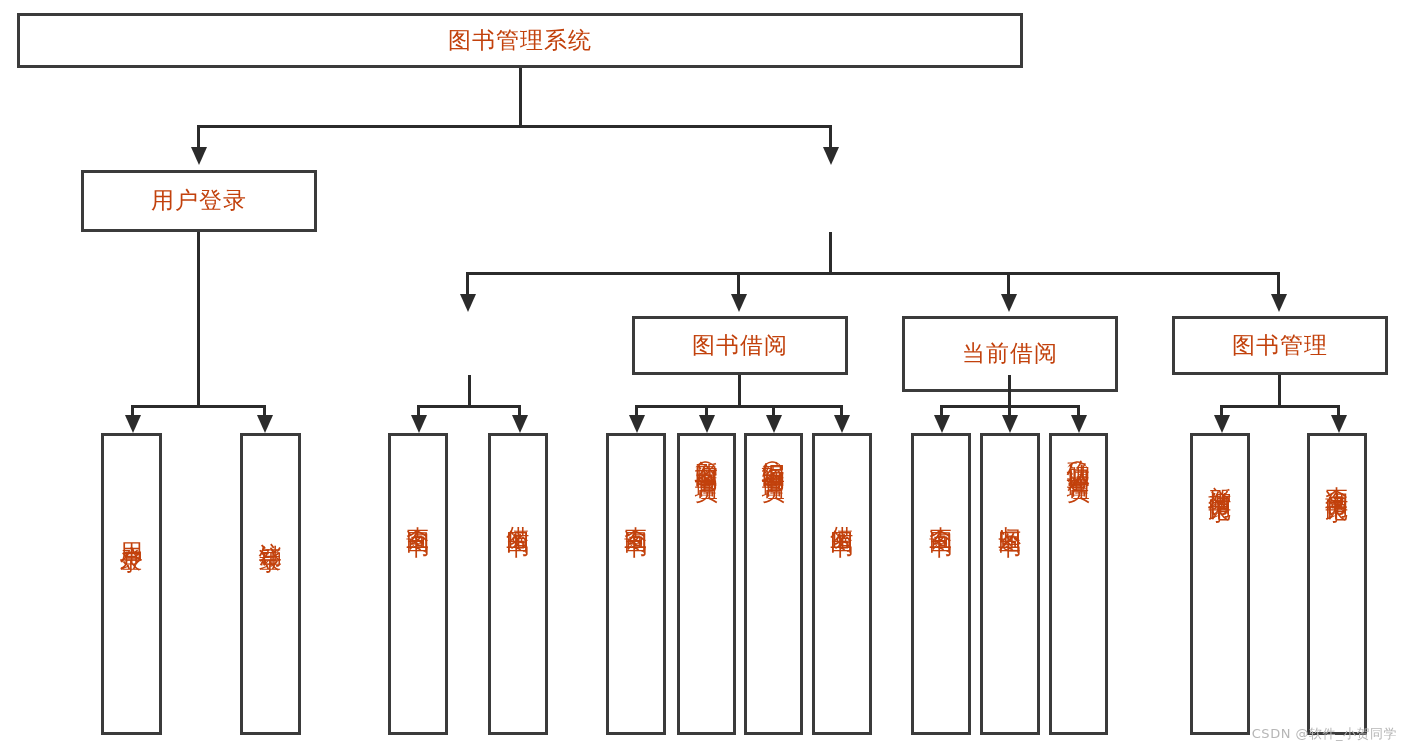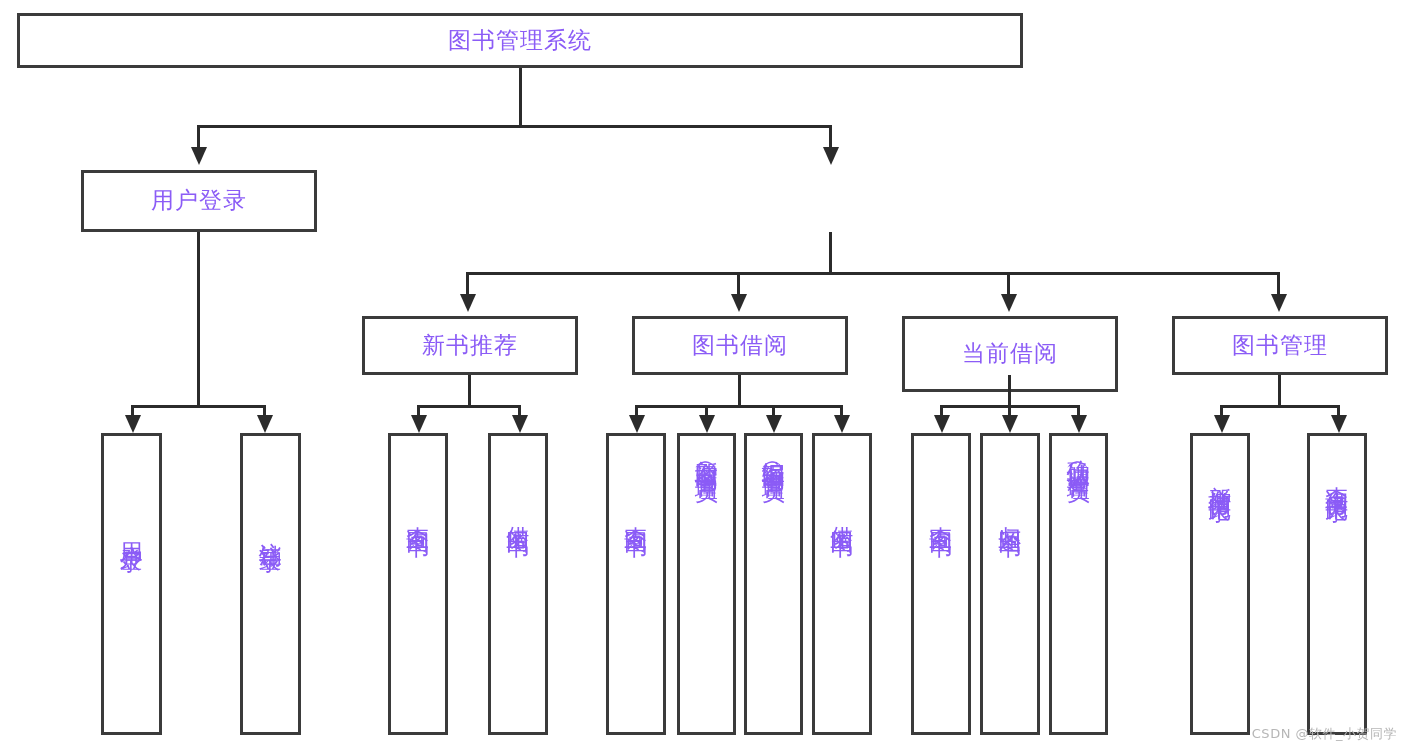--- a/index.html
+++ b/index.html
@@ -18,21 +18,21 @@
     overflow: hidden;
   }
   .node {
     position: absolute;
     box-sizing: border-box;
     border: 3px solid #3b3b3b;
     background: #ffffff;
     display: flex;
     align-items: center;
     justify-content: center;
-    color: #8b5cf6;
+    color: #c2410c;
   }
   .node .lbl {
     display: block;
     text-align: center;
     line-height: 1.18;
   }
   
   .h-node .lbl {
     font-size: 23px;
     letter-spacing: 1px;
@@ -118,23 +118,20 @@
 
   <div class="vline" style="left:737px; top:272px; height:24px;"></div>
   <div class="arrow" style="left:731px; top:294px;"></div>
 
   <div class="vline" style="left:1007px; top:272px; height:24px;"></div>
   <div class="arrow" style="left:1001px; top:294px;"></div>
 
   <div class="vline" style="left:1277px; top:272px; height:24px;"></div>
   <div class="arrow" style="left:1271px; top:294px;"></div>
 
-  <div class="node h-node" style="left:362px; top:316px; width:216px; height:59px;">
-    <span class="lbl">新书推荐</span>
-  </div>
 
   <div class="node h-node" style="left:632px; top:316px; width:216px; height:59px;">
     <span class="lbl">图书借阅</span>
   </div>
 
   <div class="node h-node" style="left:902px; top:316px; width:216px; height:76px;">
     <span class="lbl">当前借阅</span>
   </div>
 
   <div class="node h-node" style="left:1172px; top:316px; width:216px; height:59px;">

